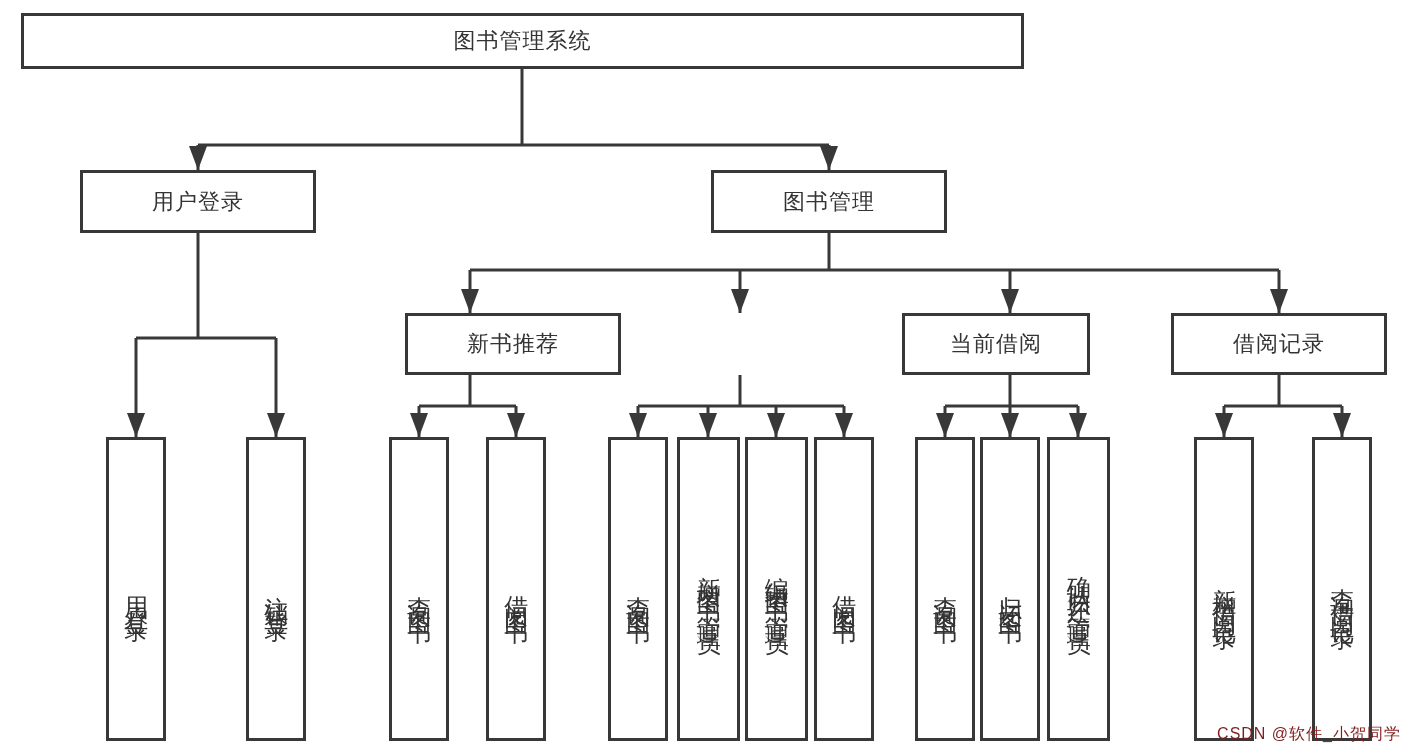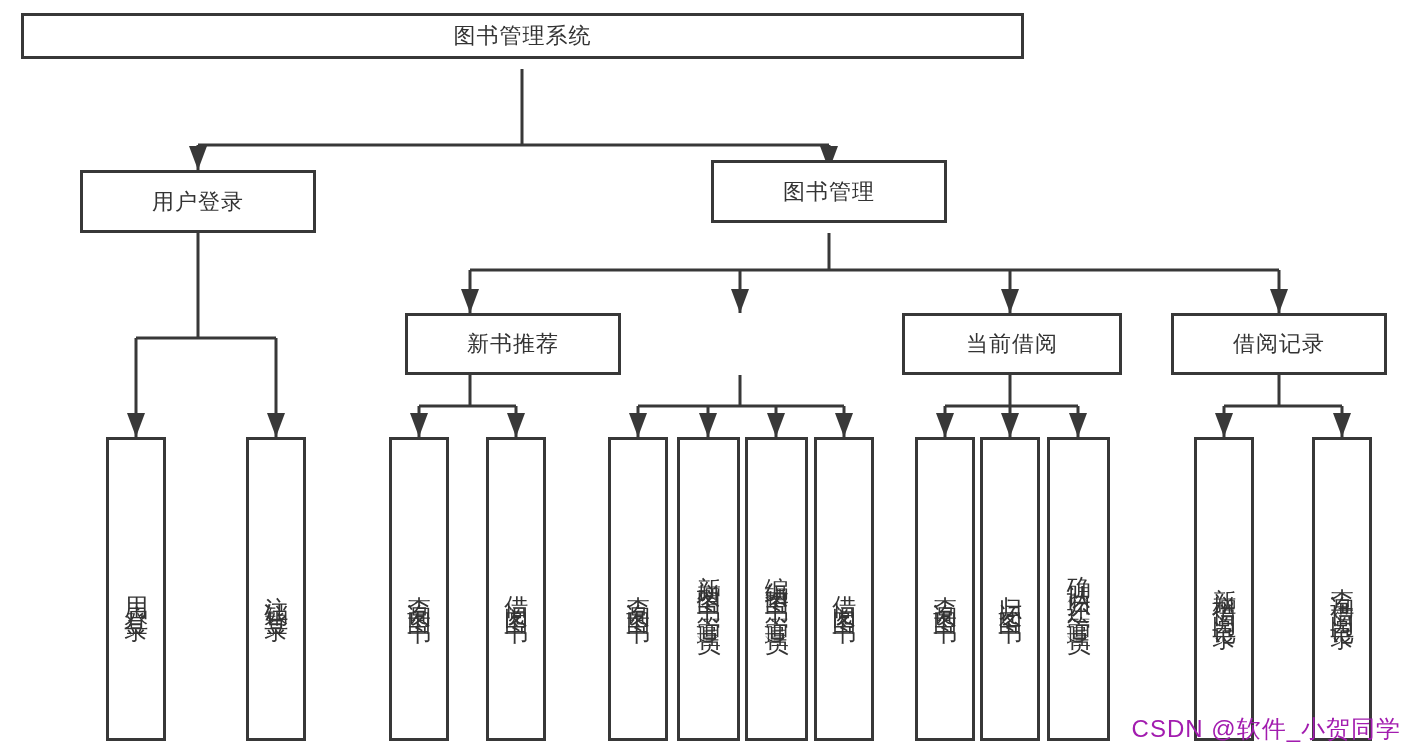--- a/index.html
+++ b/index.html
@@ -30,22 +30,22 @@
   .vtext {
     writing-mode:vertical-rl;
     text-orientation:mixed;
     letter-spacing:8px;
     line-height:1.1;
     padding-top:8px; 
   }
   .watermark {
     position:absolute;
     right:4px; bottom:2px;
-    font-size:24px;
-    color:#a21caf;
+    font-size:16px;
+    color:#7f1d1d;
     letter-spacing:1px;
     z-index:2;
     white-space:nowrap;
   }
 </style>
 </head>
 <body>
 
 <div class="canvas">
 
@@ -82,35 +82,35 @@
       <polygon points="767,413 785,413 776,437"></polygon>
       <polygon points="835,413 853,413 844,437"></polygon>
       <polygon points="936,413 954,413 945,437"></polygon>
       <polygon points="1001,413 1019,413 1010,437"></polygon>
       <polygon points="1069,413 1087,413 1078,437"></polygon>
       <polygon points="1215,413 1233,413 1224,437"></polygon>
       <polygon points="1333,413 1351,413 1342,437"></polygon>
     </g>
   </svg>
 
-  <div class="node hnode" style="left:21px; top:13px; width:1003px; height:46px;">
+  <div class="node hnode" style="left:21px; top:13px; width:1003px; height:56px;">
     <span>图书管理系统</span>
   </div>
 
   <div class="node hnode" style="left:80px; top:170px; width:236px; height:63px;">
     <span>用户登录</span>
   </div>
-  <div class="node hnode" style="left:711px; top:160px; width:236px; height:63px;">
+  <div class="node hnode" style="left:711px; top:170px; width:236px; height:63px;">
     <span>图书管理</span>
   </div>
 
   <div class="node hnode" style="left:362px; top:313px; width:216px; height:62px;margin-left:43px;">
     <span>新书推荐</span>
   </div>
-  <div class="node hnode" style="left:902px; top:313px; width:220px; height:62px;">
+  <div class="node hnode" style="left:902px; top:313px; width:188px; height:62px;">
     <span>当前借阅</span>
   </div>
   <div class="node hnode" style="left:1171px; top:313px; width:216px; height:62px;">
     <span>借阅记录</span>
   </div>
 
   <div class="node vnode" style="left:106px; top:437px; width:60px; height:304px;">
     <span class="vtext">用户登录</span>
   </div>
   <div class="node vnode" style="left:246px; top:437px; width:60px; height:304px;">

